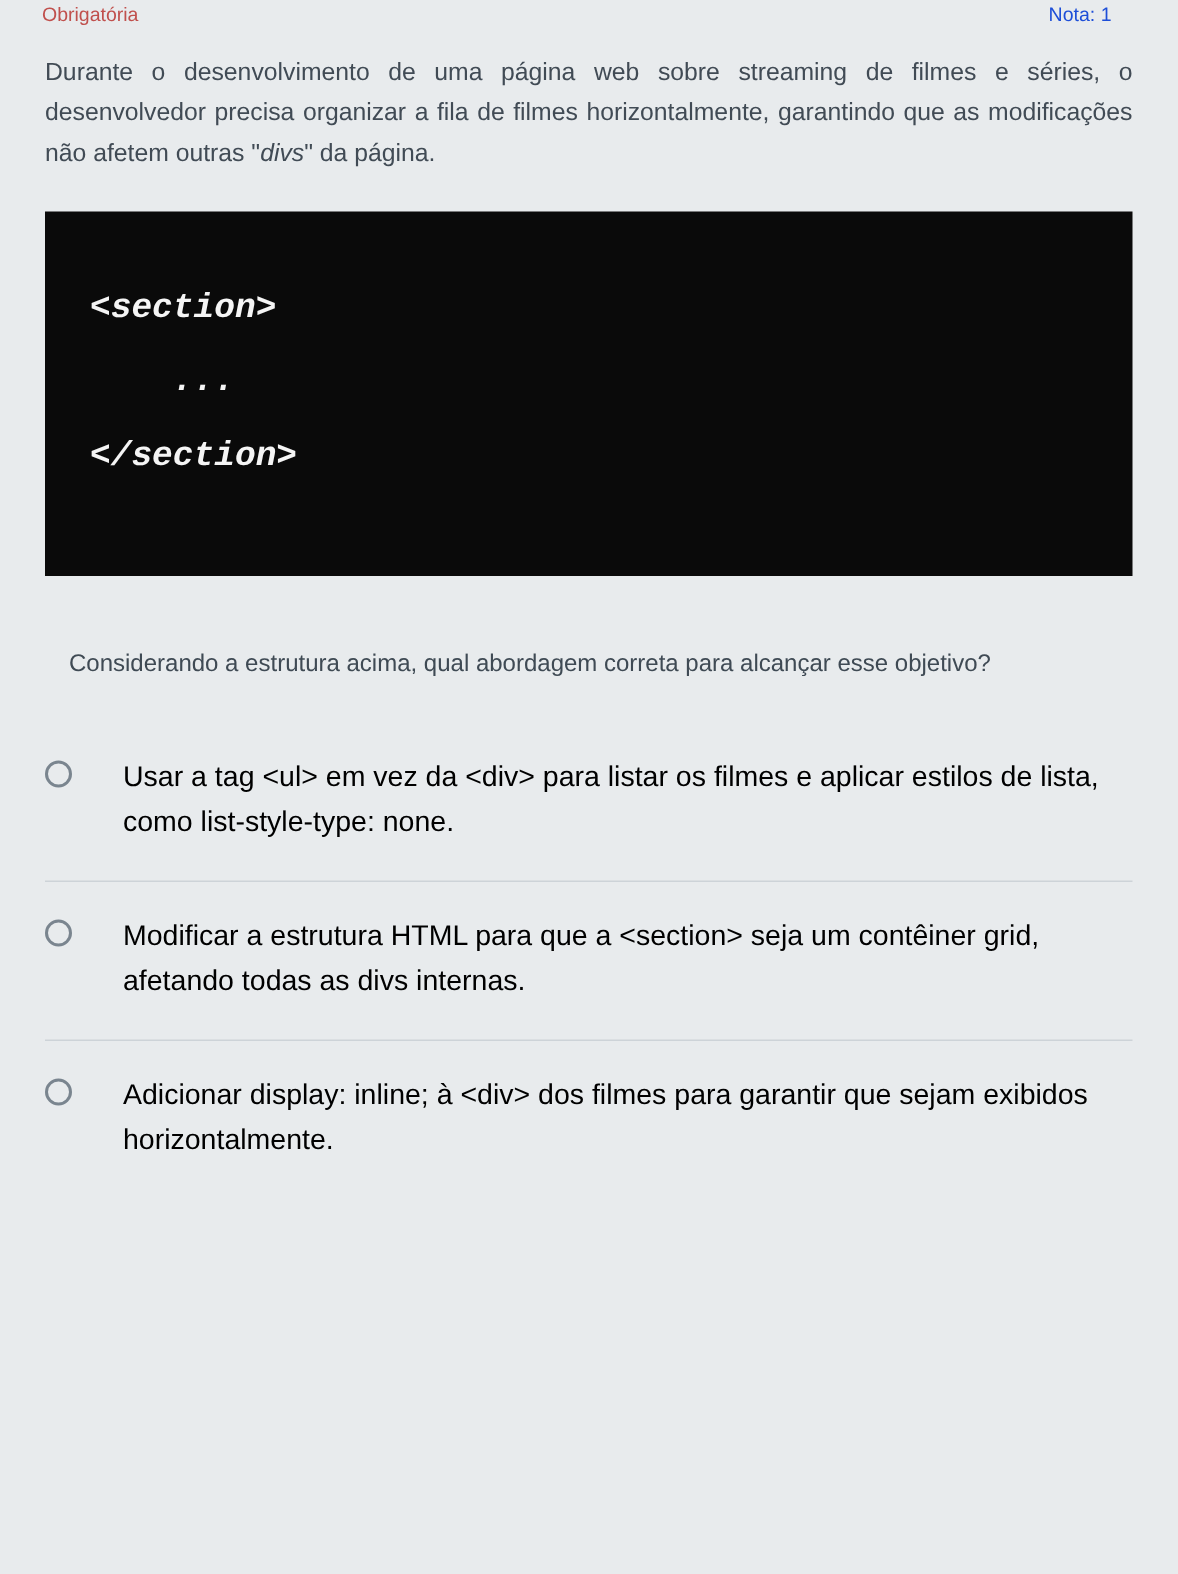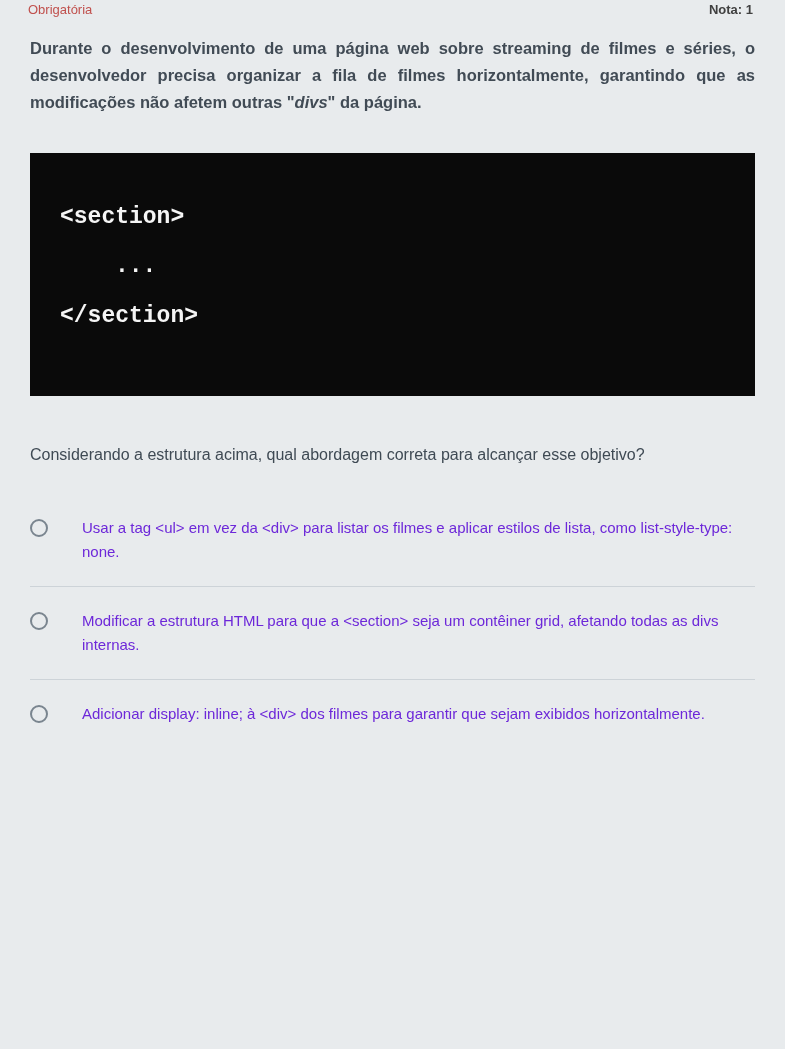--- a/index.html
+++ b/index.html
@@ -10,60 +10,59 @@
     body {
       font-family: Arial, Helvetica, sans-serif;
       background: #e8ebed;
       padding: 0;
       width: 785px;
       color: #4a5560;
     }
     .header-bar {
       display: flex;
       justify-content: space-between;
-      padding: 2px 32px 8px 28px;
+      padding: 2px 44px 8px 28px;
       font-size: 13px;
     }
     .header-left {
       color: #c0504d;
       font-weight: normal;
     }
     .header-right {
-      color: #404040;
-      font-weight: bold;
+      color: #1d4ed8;
     }
     .question-text {
-      padding: 10px 30px 36px 30px;
+      padding: 10px 30px 24px 30px;
       font-size: 16.5px;
       line-height: 1.65;
       color: #414b55;
       text-align: justify;
-      font-weight: bold;
     }
     .italic {
       font-style: italic;
     }
     .code-block {
       background: #0a0a0a;
       margin: 0 30px;
       padding: 40px 30px 55px 30px;
       color: #f5f5f5;
       font-family: "Consolas", "Courier New", monospace;
       font-size: 23px;
       font-weight: bold;
       line-height: 2.15;
+      font-style: italic;
     }
     .code-indent-1 {
       padding-left: 22px;
     }
     .code-indent-2 {
       padding-left: 55px;
     }
     .sub-question {
-      padding: 50px 30px 30px 30px;
+      padding: 50px 30px 30px 46px;
       font-size: 16px;
       color: #3f4a54;
     }
     .options {
       padding: 0 30px;
     }
     .option {
       display: flex;
       align-items: flex-start;
       padding: 22px 0;
@@ -77,23 +76,23 @@
       width: 18px;
       height: 18px;
       border: 2px solid #7a858f;
       border-radius: 50%;
       margin-top: 3px;
       margin-right: 34px;
       background: transparent;
       cursor: pointer;
     }
     .option-text {
-      font-size: 15px;
+      font-size: 19px;
       line-height: 1.6;
-      color: #6d28d9;
+      color: #000000;
     }
   </style>
 </head>
 <body>
 
 <div class="header-bar">
   <span class="header-left">Obrigatória</span>
   <span class="header-right">Nota: 1</span>
 </div>
 

